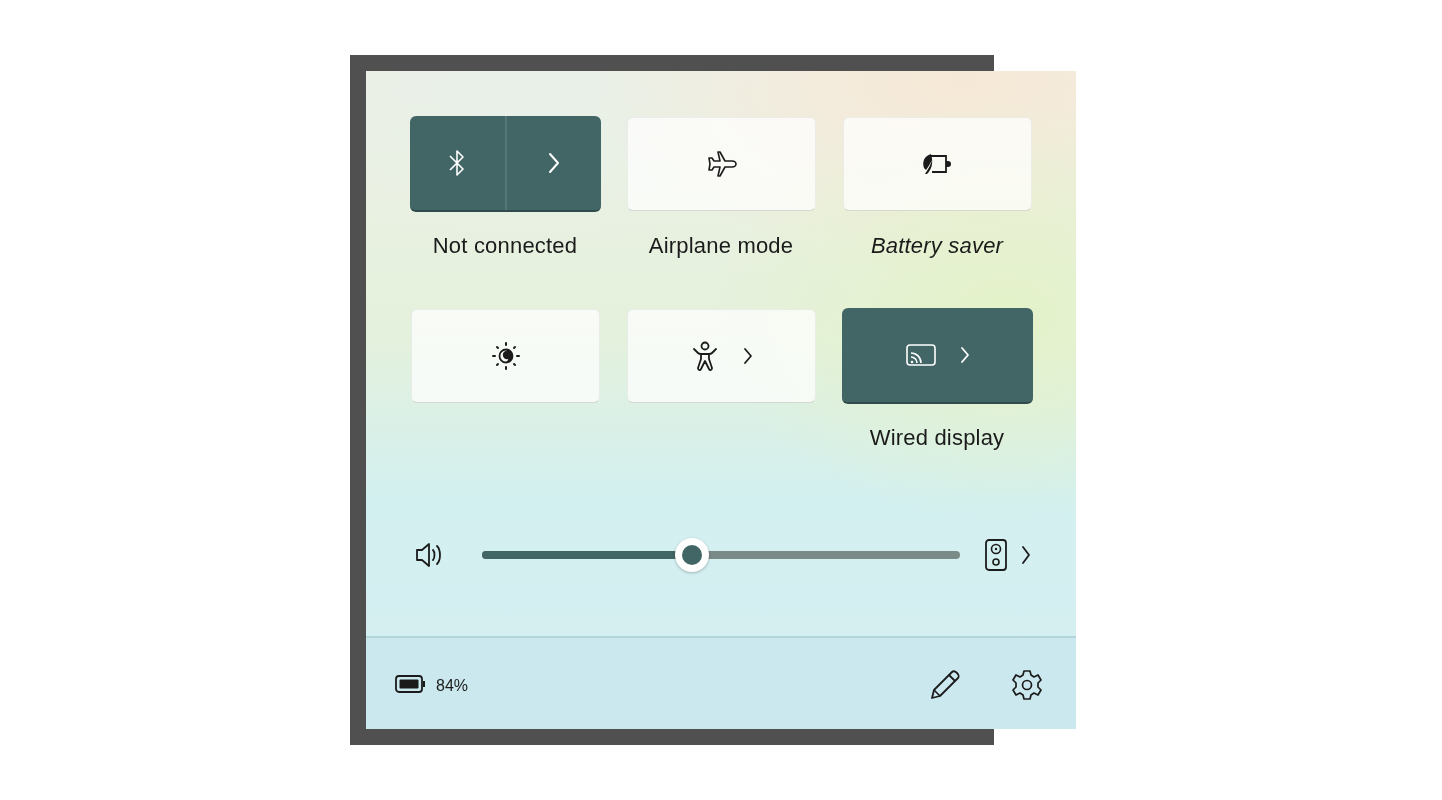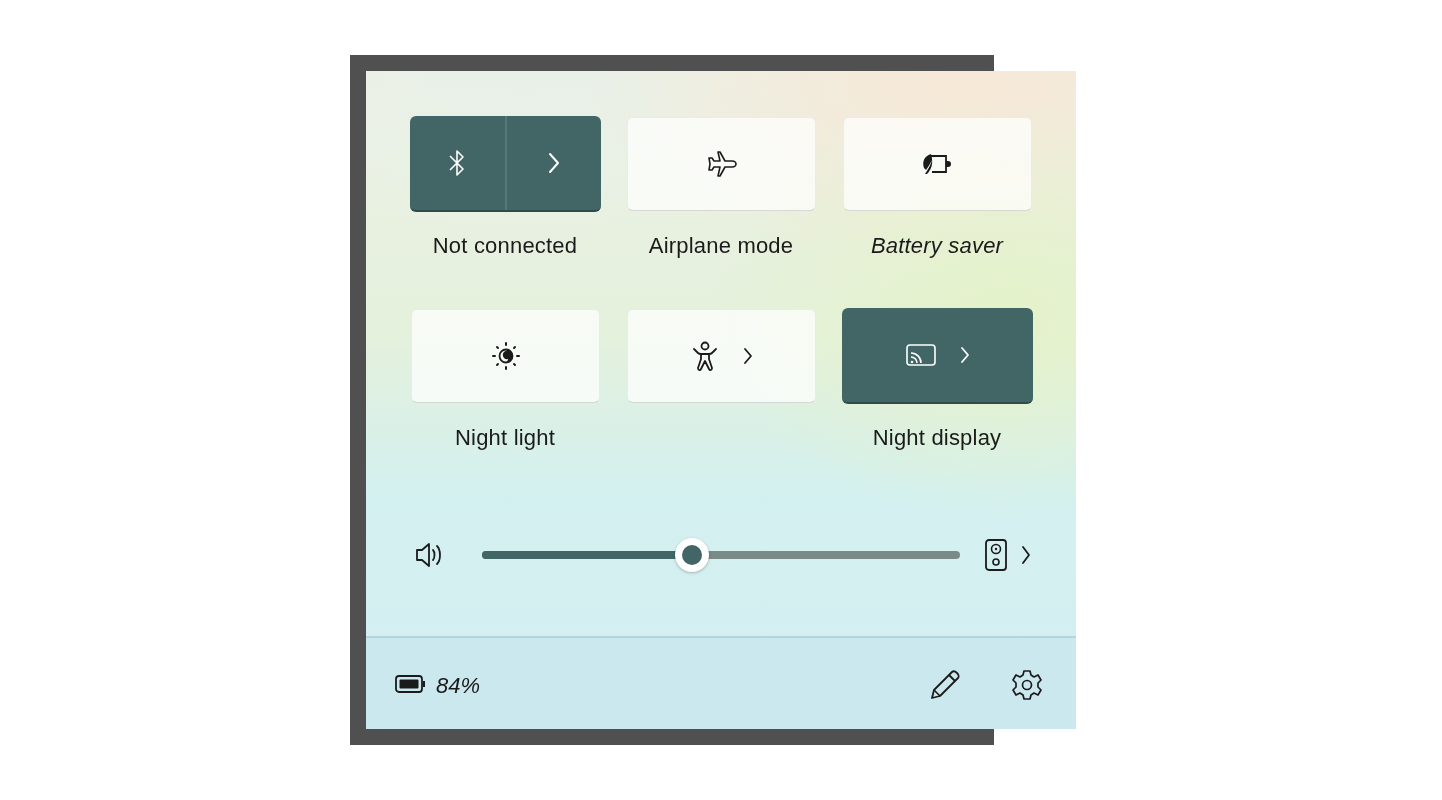--- a/index.html
+++ b/index.html
@@ -60,21 +60,21 @@
   }
   .speaker-icon { position: absolute; left: 570px; top: 2px; }
   .speaker-chev { position: absolute; left: 606px; top: 8px; }
 
   .footer {
     position: absolute; left: 0; top: 565px; width: 710px; height: 93px;
     background: rgba(200,230,238,0.75);
     border-top: 2px solid rgba(160,200,210,0.6);
   }
   .battery { position: absolute; left: 28px; top: 35px; display: flex; align-items: center; }
-  .battery-text { font-size: 22px; color: #1b1b1b; margin-left: 8px; font-style: italic; }
+  .battery-text { font-size: 16px; color: #1b1b1b; margin-left: 8px; }
   .edit-btn { position: absolute; left: 562px; top: 30px; }
   .settings-btn { position: absolute; left: 644px; top: 30px; }
 </style>
 </head>
 <body>
 
 <div class="frame">
   <div class="panel">
 
     <div class="tile on" style="left:44px; top:45px; width:191px; height:96px;">
@@ -130,21 +130,20 @@
             <line x1="3" y1="16" x2="5" y2="16"></line>
               <line x1="27" y1="16" x2="29" y2="16"></line>
             <line x1="7" y1="7" x2="8" y2="8"></line>
               <line x1="24" y1="24" x2="25" y2="25"></line>
             <line x1="25" y1="7" x2="24" y2="8"></line>
               <line x1="7" y1="25" x2="8" y2="24"></line>
           </g>
         </svg>
       </span>
     </div>
-    <div class="tile-label" style="left:29px; top:354px;">Night light</div>
 
     <div class="tile off" style="left:261px; top:238px;">
       <span class="icon">
         <svg width="30" height="32" viewBox="0 0 30 32">
           <circle cx="15" cy="6" r="3.5" fill="none" stroke="#1b1b1b" stroke-width="1.8"></circle>
           <path d="M4 9 L8 13 C9 14 10 14 11 14 L19 14 C20 14 21 14 22 13 L26 9 M11 14 L11 19 L8 28 C8 30 10 31 11 29 L15 21 L19 29 C20 31 22 30 22 28 L19 19 L19 14" fill="none" stroke="#1b1b1b" stroke-width="1.8" stroke-linejoin="round" stroke-linecap="round"></path>
         </svg>
       </span>
       <span class="icon chev-small">
         <svg width="12" height="20" viewBox="0 0 12 20">
@@ -161,21 +160,21 @@
           <path d="M6 14 A6 6 0 0 1 12 20" fill="none" stroke="#ffffff" stroke-width="1.6"></path>
           <circle cx="7" cy="19" r="1.3" fill="#ffffff"></circle>
         </svg>
       </span>
       <span class="icon chev-small">
         <svg width="12" height="20" viewBox="0 0 12 20">
             <path d="M3 3 L9 10 L3 17" fill="none" stroke="#ffffff" stroke-width="1.8" stroke-linecap="round" stroke-linejoin="round"></path>
           </svg>
       </span>
     </div>
-    <div class="tile-label" style="left:461px; top:354px;">Night display</div>
+    <div class="tile-label" style="left:461px; top:354px;">Wired display</div>
 
     <div class="volume-row">
       <span class="vol-icon">
         <svg width="34" height="30" viewBox="0 0 34 30">
           <path d="M3 10 L8 10 L15 4 L15 26 L8 20 L3 20 Z" fill="none" stroke="#1b1b1b" stroke-width="1.8" stroke-linejoin="round"></path>
           <path d="M19 10 C21 12 21 18 19 20" fill="none" stroke="#1b1b1b" stroke-width="1.8" stroke-linecap="round"></path>
           <path d="M23 6 C27 10 27 20 23 24" fill="none" stroke="#1b1b1b" stroke-width="1.8" stroke-linecap="round"></path>
         </svg>
       </span>
       <div class="slider">

